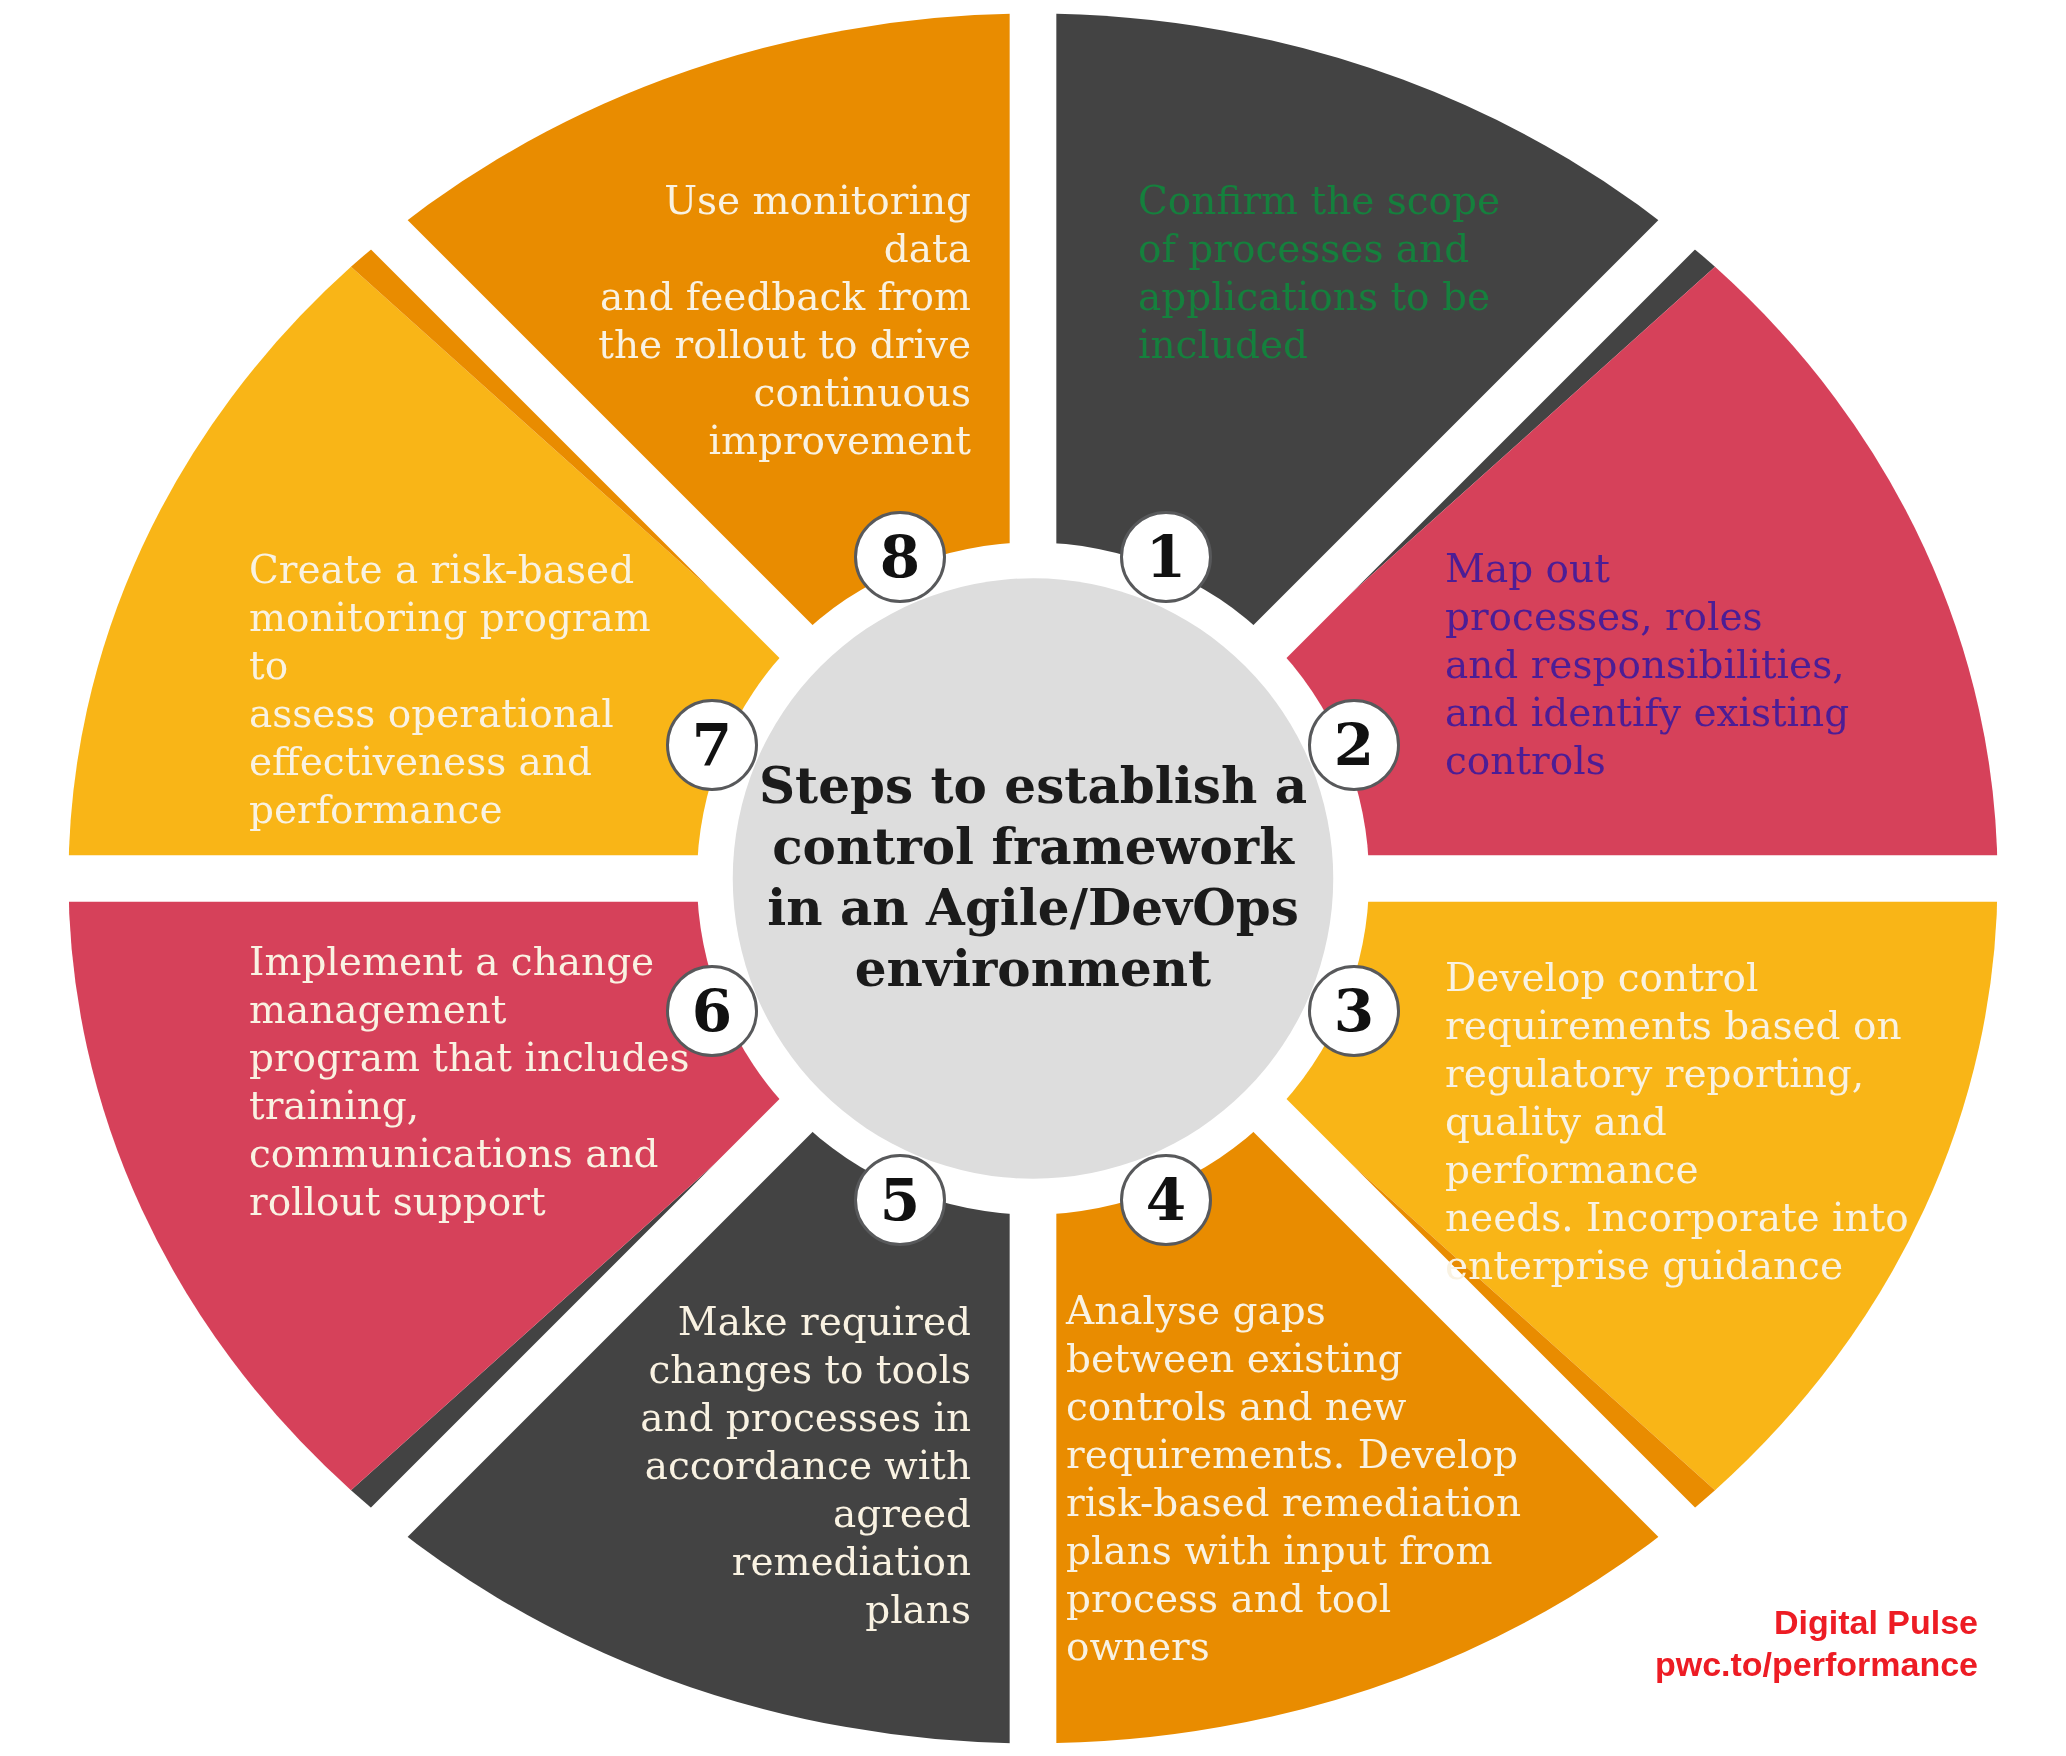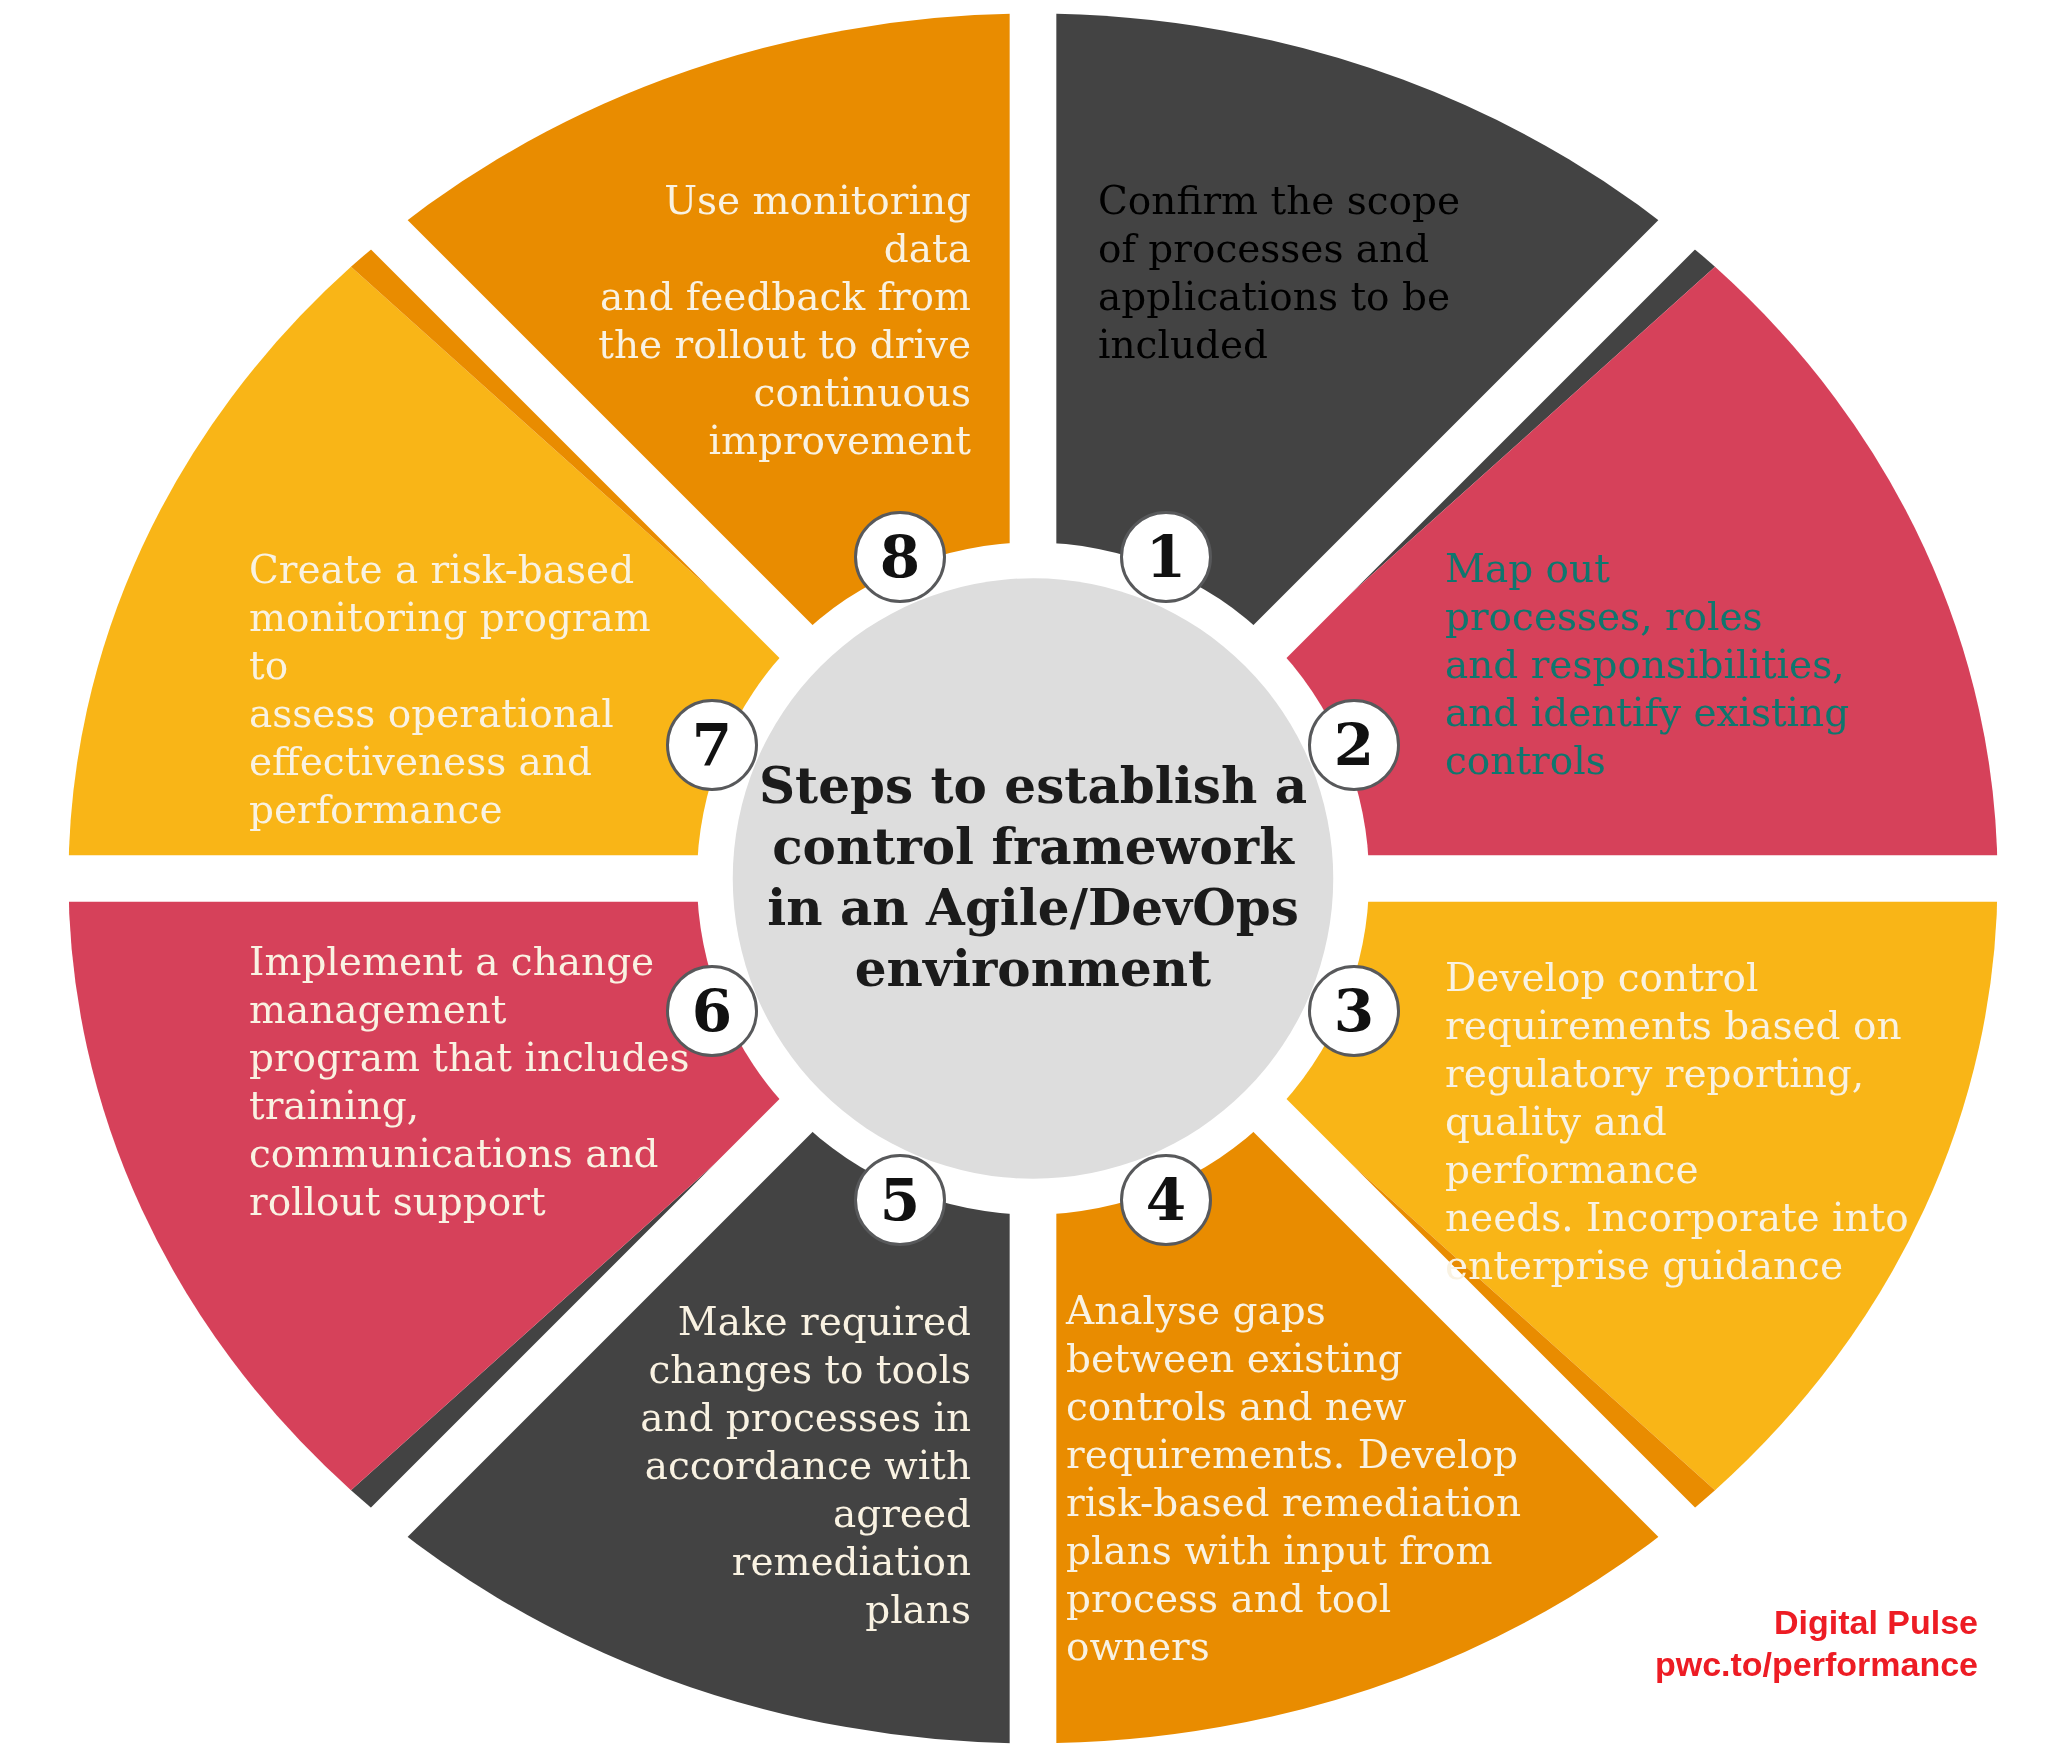--- a/index.html
+++ b/index.html
@@ -104,25 +104,25 @@
       <line x1="1328" y1="1129" x2="2828.0" y2="1129.0" stroke="#FFFFFF" stroke-width="60"></line>
       <line x1="1328" y1="1129" x2="2388.7" y2="2189.7" stroke="#FFFFFF" stroke-width="60"></line>
       <line x1="1328" y1="1129" x2="1328.0" y2="2629.0" stroke="#FFFFFF" stroke-width="60"></line>
       <line x1="1328" y1="1129" x2="267.3" y2="2189.7" stroke="#FFFFFF" stroke-width="60"></line>
       <line x1="1328" y1="1129" x2="-172.0" y2="1129.0" stroke="#FFFFFF" stroke-width="60"></line>
       <line x1="1328" y1="1129" x2="267.3" y2="68.3" stroke="#FFFFFF" stroke-width="60"></line>
       <circle cx="1328" cy="1129" r="432" fill="#FFFFFF"></circle>
       <circle cx="1328" cy="1129" r="386" fill="#DDDDDD"></circle>
     </svg>
 
-  <div class="seg-text txt-s1" style="color: #000000;">Confirm the scope
+  <div class="seg-text txt-s1" style="color: #15803d; margin-left: 40px;">Confirm the scope
 of processes and
 applications to be
 included</div>
-  <div class="seg-text txt-s2" style="color: #0f766e;">Map out
+  <div class="seg-text txt-s2" style="color: #4c1d95;">Map out
 processes, roles
 and responsibilities,
 and identify existing
 controls</div>
   <div class="seg-text txt-s3" style="color: rgb(249, 242, 226); margin-top: 24px;">Develop control
 requirements based on
 regulatory reporting,
 quality and performance
 needs. Incorporate into
 enterprise guidance</div>

